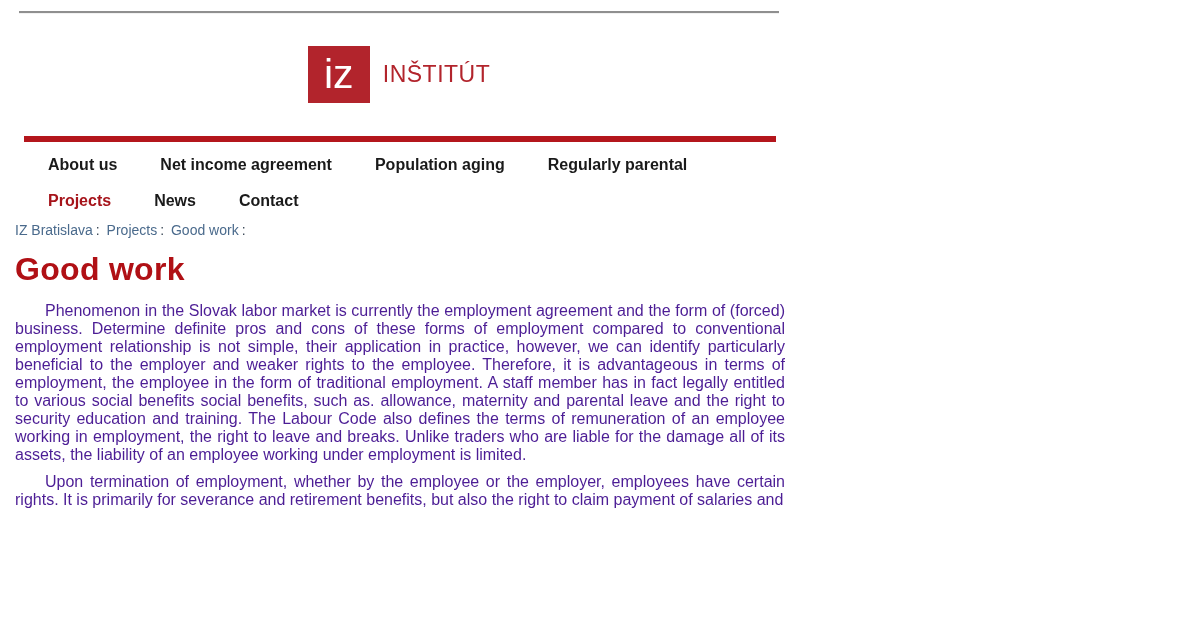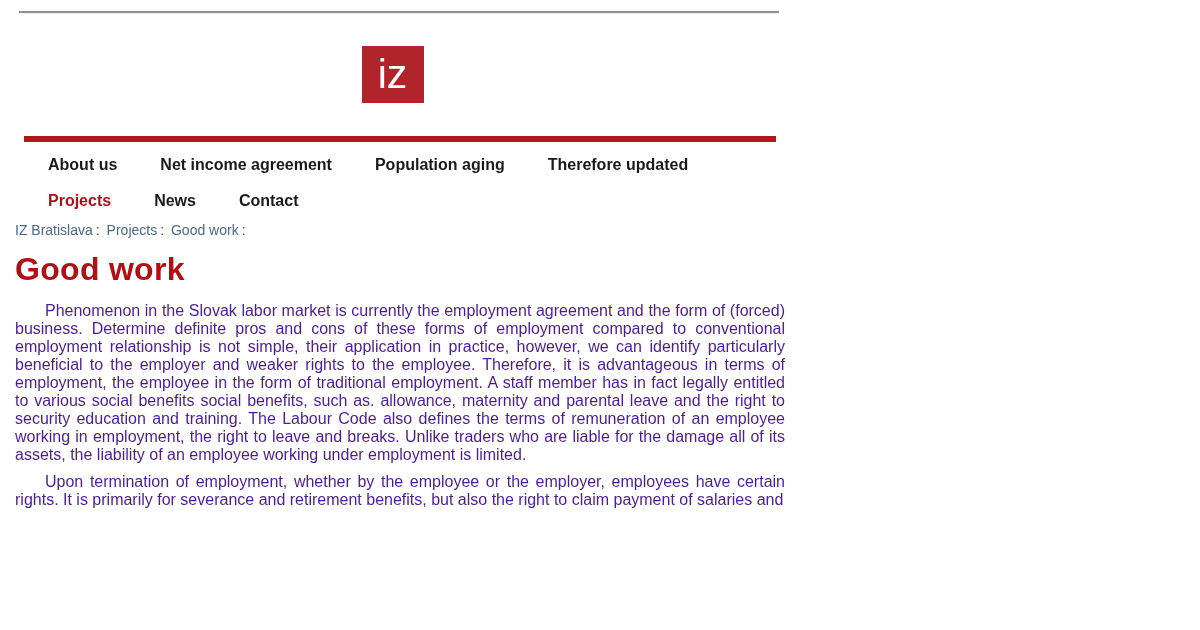--- a/index.html
+++ b/index.html
@@ -134,30 +134,31 @@
 
 <div class="viewport">
   <div class="page">
 
 
     <hr class="top-rule">
 
     <div class="logo">
       <div class="logo-mark">iz</div>
       <div class="logo-text">
+        <div>INŠTITÚT</div>
       </div>
     </div>
 
     <div class="red-bar"></div>
 
     <div class="nav-row nav-row-1">
       <a href="#" class="nav-link">About us</a>
       <a href="#" class="nav-link">Net income agreement</a>
       <a href="#" class="nav-link">Population aging</a>
-      <a href="#" class="nav-link">Therefore updated</a>
+      <a href="#" class="nav-link">Regularly parental</a>
     </div>
 
     <div class="nav-row nav-row-2">
       <a href="#" class="nav-link active">Projects</a>
       <a href="#" class="nav-link">News</a>
       <a href="#" class="nav-link">Contact</a>
     </div>
 
     <div class="breadcrumb">
       <a href="#">IZ Bratislava</a><span class="crumb-sep">:</span>

